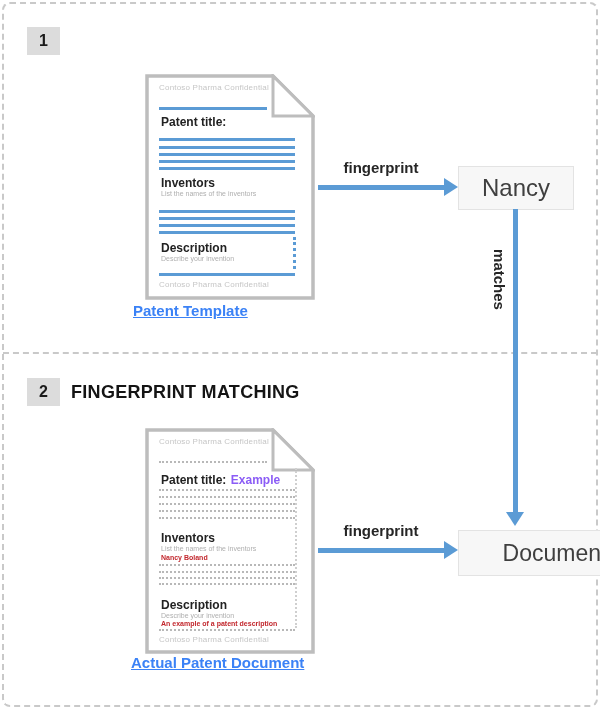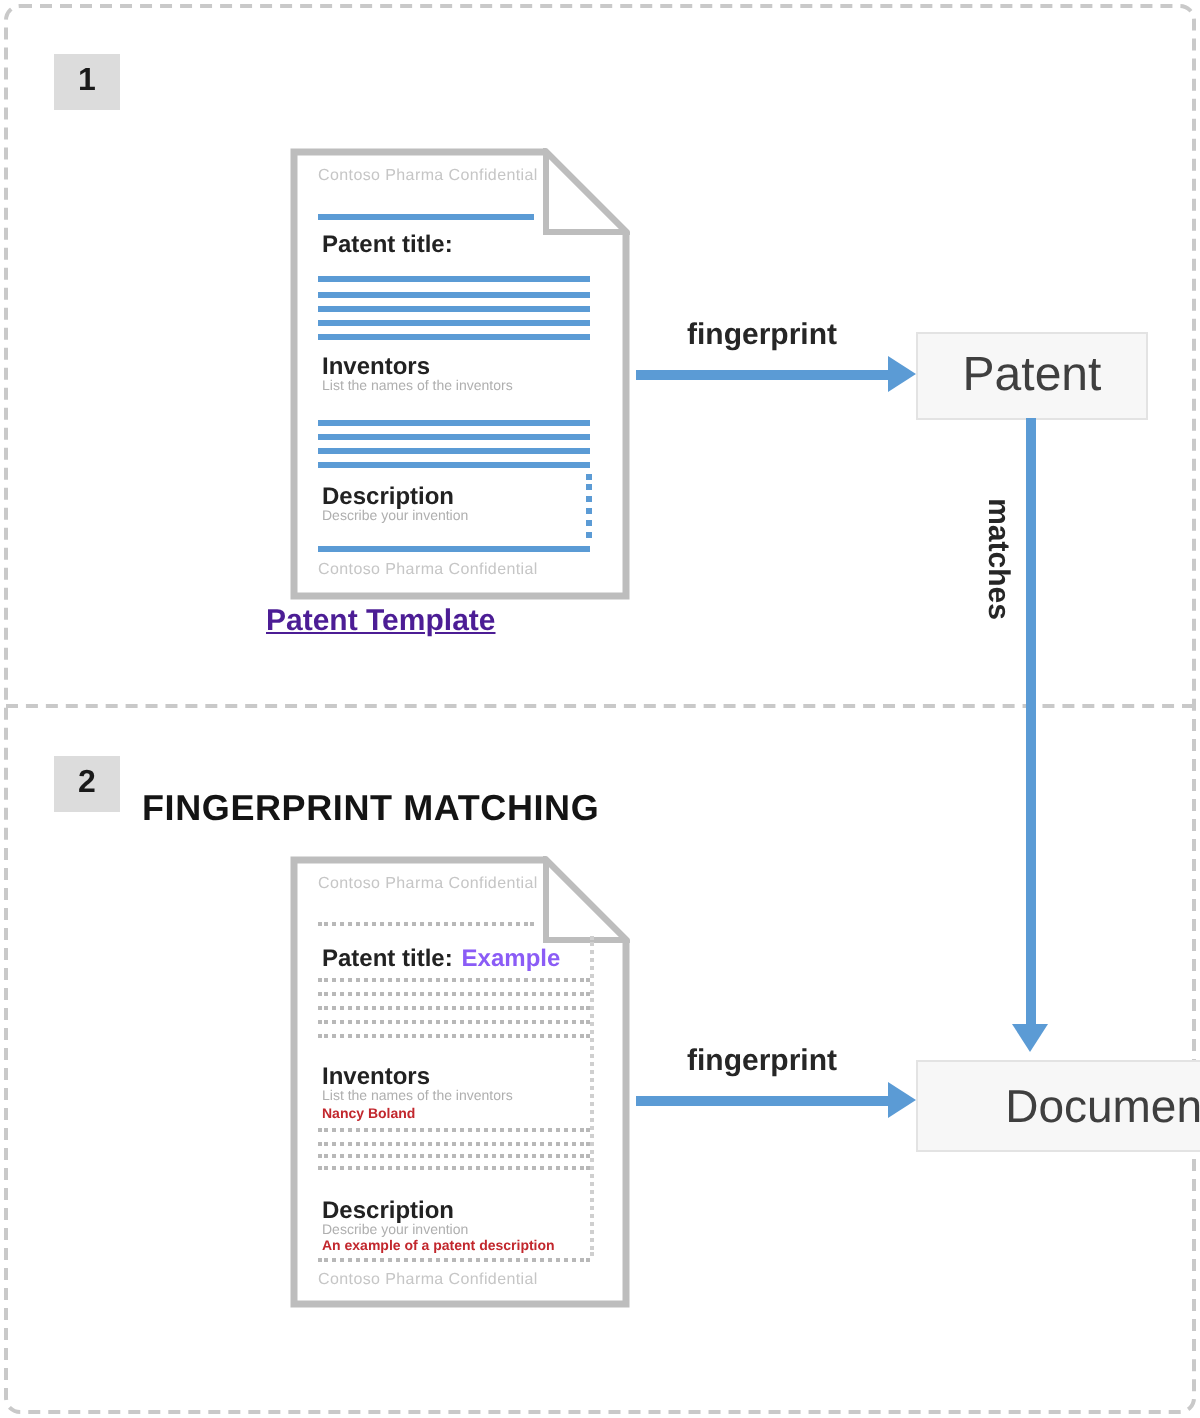--- a/index.html
+++ b/index.html
@@ -14,21 +14,21 @@
 
   .doc{position:absolute;width:170px;height:226px;}
   .doc svg{position:absolute;left:0;top:0;}
   .doc .t{position:absolute;white-space:nowrap;}
   .hdrft{font-size:8px;color:#c6c6c6;letter-spacing:.2px;}
   .fld{font-size:12px;font-weight:700;color:#222;}
   .hint{font-size:7px;color:#afafaf;}
   .redv{font-size:7px;font-weight:700;}
   .bline{position:absolute;height:3px;}
   .dline{position:absolute;border-top:2px dotted #b8b8b8;}
-  .caption{position:absolute;font-size:15px;font-weight:600;color:#4c1d95;text-decoration:underline;white-space:nowrap;}
+  .caption{position:absolute;font-size:15px;font-weight:600;color:#3b82f6;text-decoration:underline;white-space:nowrap;}
 
   .shaft-h{position:absolute;height:5px;}
   .shaft-v{position:absolute;width:5px;}
   .head-right{position:absolute;width:0;height:0;border-top:9px solid transparent;border-bottom:9px solid transparent;}
   .head-down{position:absolute;width:0;height:0;border-left:9px solid transparent;border-right:9px solid transparent;}
   .flow-label{position:absolute;font-size:15px;font-weight:700;color:#262626;text-align:center;}
   .node{position:absolute;width:114px;background:#f7f7f7;border:1px solid #e3e3e3;color:#3f3f3f;
         text-align:center;white-space:nowrap;}
 </style>
 </head>
@@ -64,28 +64,28 @@
     <div class="t hint" style="left:16px;top:181px;">Describe your invention</div>
     <div class="bline" style="left:14px;top:199px;width:136px;background:#5B9BD5;"></div>
     <div class="t hdrft" style="left:14px;top:206px;">Contoso Pharma Confidential</div>
   </div>
   <div class="caption" style="left:133px;top:302px;">Patent Template</div>
 
   <div class="flow-label" style="left:318px;top:159px;width:126px;">fingerprint</div>
   <div class="shaft-h" style="left:318px;top:185px;width:126px;background:#5B9BD5;"></div>
   <div class="head-right" style="left:444px;top:178px;border-left:14px solid #5B9BD5;"></div>
 
-  <div class="node" style="left:458px;top:166px;height:42px;line-height:42px;font-size:24px;">Patent</div>
+  <div class="node" style="left:458px;top:166px;height:42px;line-height:42px;font-size:24px;">Nancy</div>
 
   <div class="shaft-v" style="left:513px;top:209px;height:303px;background:#5B9BD5;"></div>
   <div class="head-down" style="left:506px;top:512px;border-top:14px solid #5B9BD5;"></div>
   <div class="flow-label" style="left:464px;top:271px;width:70px;transform:rotate(90deg);">matches</div>
 
   <div class="badge" style="left:27px;top:378px;">2</div>
-  <div class="sec-title" style="top:382px;margin-top:12px;">FINGERPRINT MATCHING</div>
+  <div class="sec-title" style="top:382px;">FINGERPRINT MATCHING</div>
 
   <div class="doc" style="left:145px;top:428px;">
     <svg width="170" height="226" viewBox="0 0 170 226">
       <path d="M2 2 H128 L168 42 V224 H2 Z" fill="#ffffff" stroke="#BDBDBD" stroke-width="3.5" stroke-linejoin="miter"></path>
       <path d="M128 2 L128 42 L168 42 Z" fill="#ffffff" stroke="#BDBDBD" stroke-width="3" stroke-linejoin="miter"></path>
     </svg>
     <div class="t hdrft" style="left:14px;top:9px;">Contoso Pharma Confidential</div>
     <div class="dline" style="left:14px;top:33px;width:108px;"></div>
     <div class="t" style="left:16px;top:42px;">
       <span class="fld">Patent title:</span>
@@ -103,19 +103,20 @@
     <div class="dline" style="left:14px;top:136px;width:136px;"></div>
     <div class="dline" style="left:14px;top:143px;width:136px;"></div>
     <div class="dline" style="left:14px;top:149px;width:136px;"></div>
     <div class="dline" style="left:14px;top:155px;width:136px;"></div>
     <div class="t fld" style="left:16px;top:170px;">Description</div>
     <div class="t hint" style="left:16px;top:184px;">Describe your invention</div>
     <div class="t redv" style="left:16px;top:192px;color:#C2272D;">An example of a patent description</div>
     <div class="dline" style="left:14px;top:201px;width:136px;"></div>
     <div class="t hdrft" style="left:14px;top:207px;">Contoso Pharma Confidential</div>
   </div>
+  <div class="caption" style="left:131px;top:654px;">Actual Patent Document</div>
 
   <div class="flow-label" style="left:318px;top:522px;width:126px;">fingerprint</div>
   <div class="shaft-h" style="left:318px;top:548px;width:126px;background:#5B9BD5;"></div>
   <div class="head-right" style="left:444px;top:541px;border-left:14px solid #5B9BD5;"></div>
 
   <div class="node" style="left:458px;top:530px;height:44px;line-height:44px;font-size:23px;padding-left:39px;">Document</div>
 </div>
 
 </body></html>

